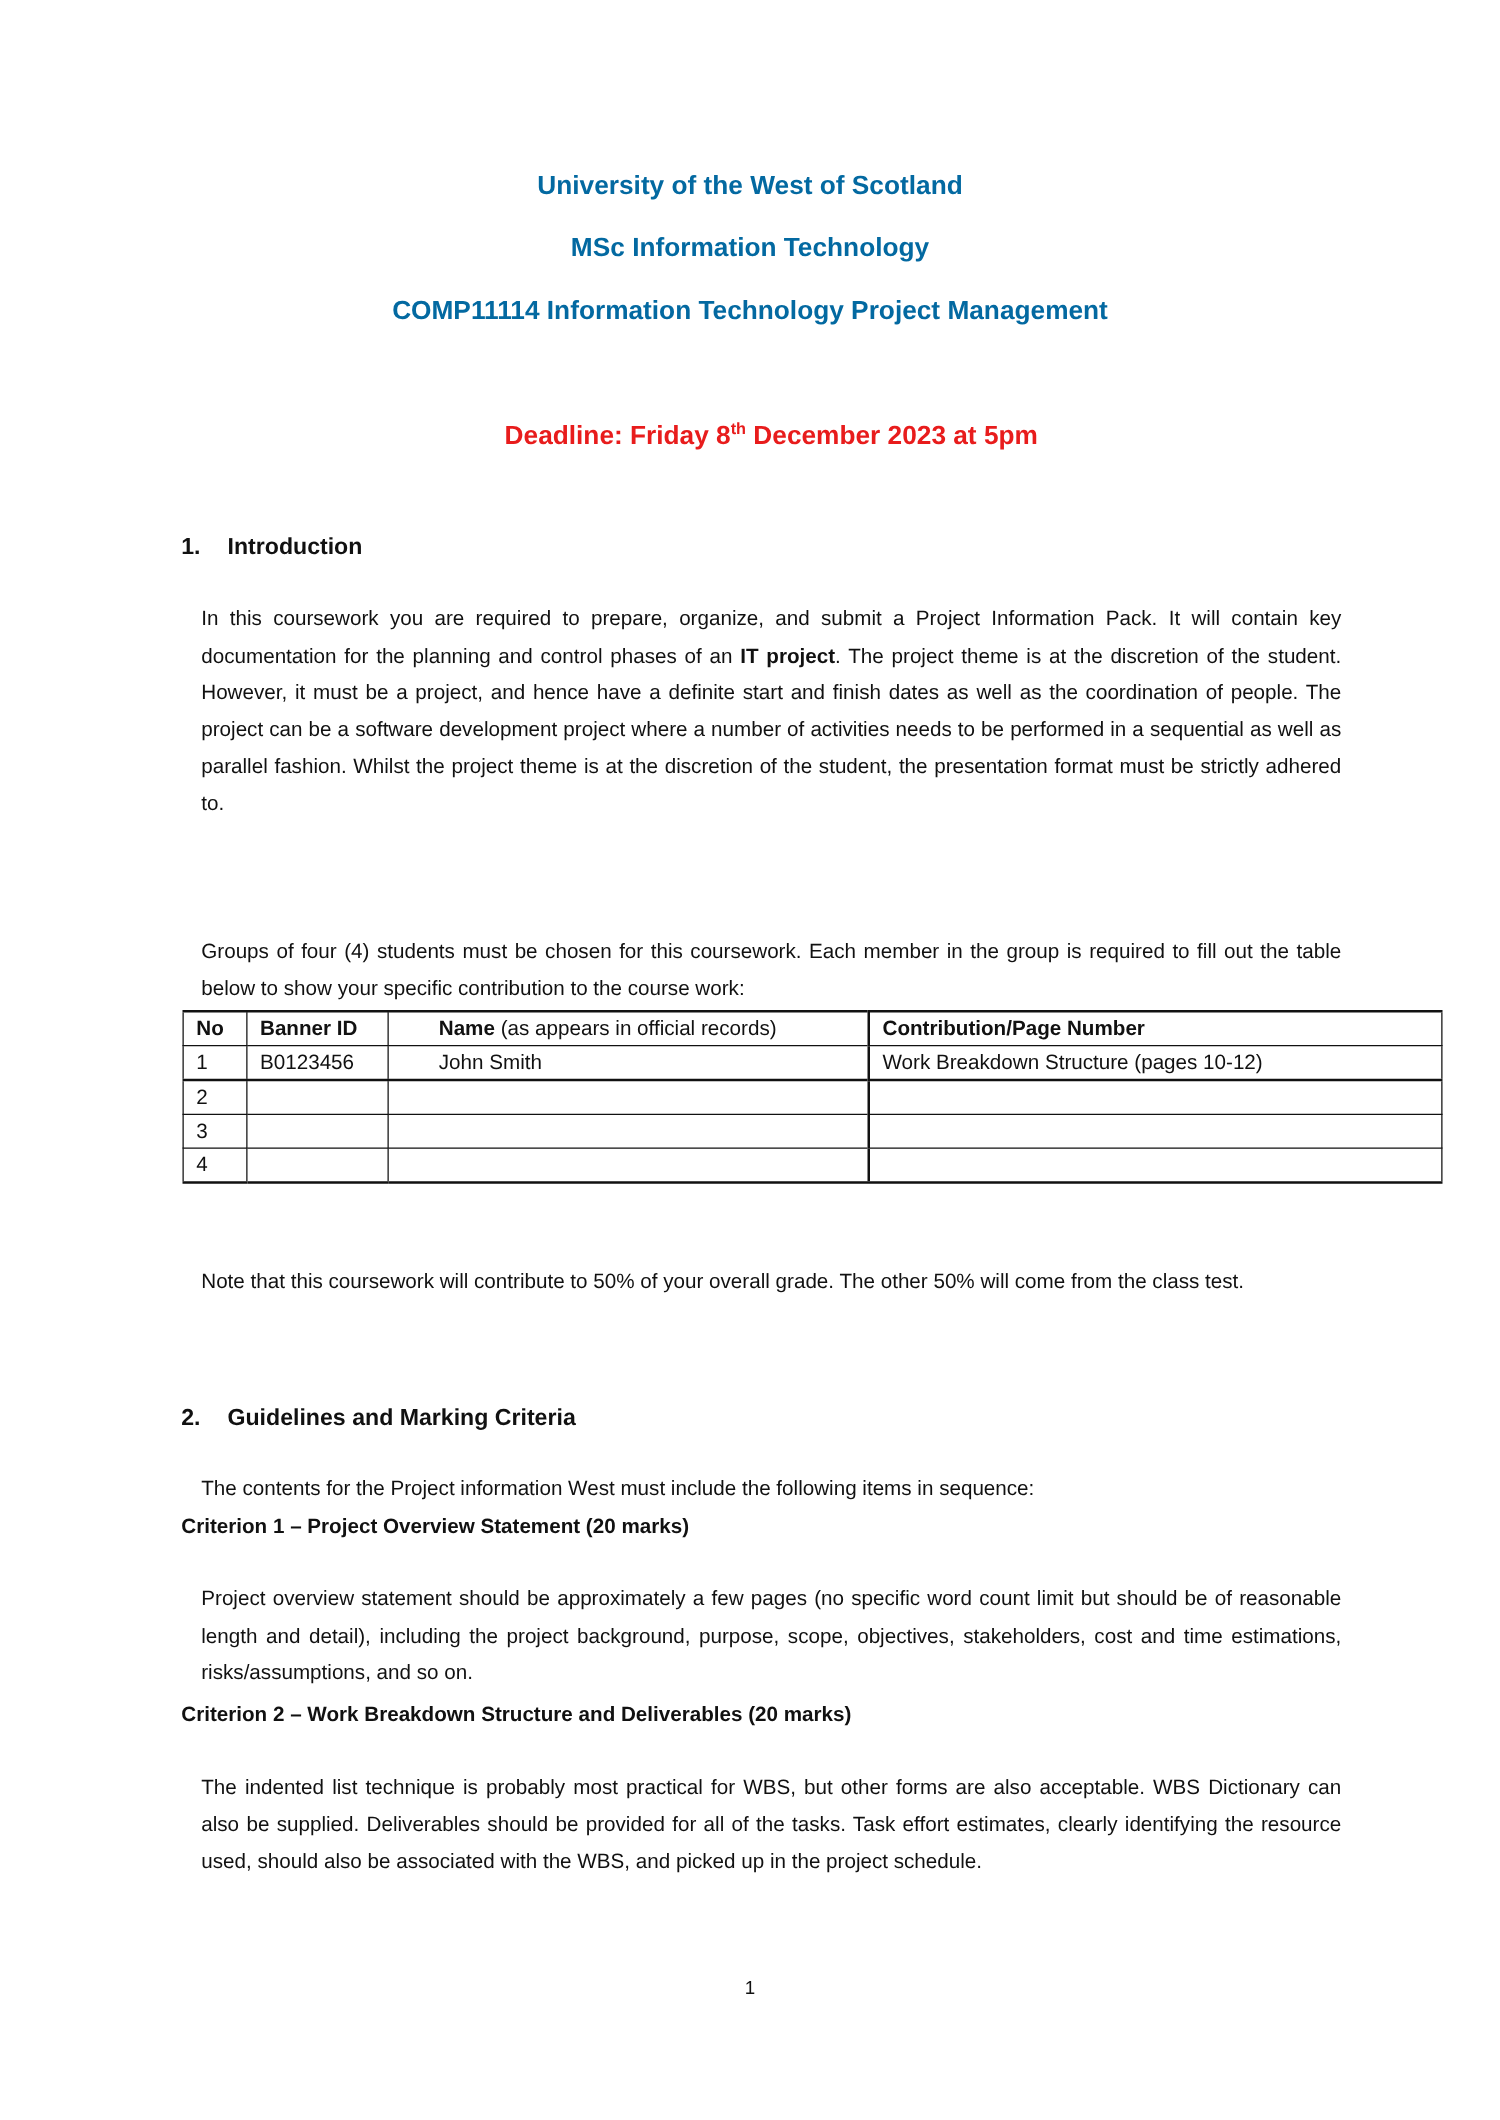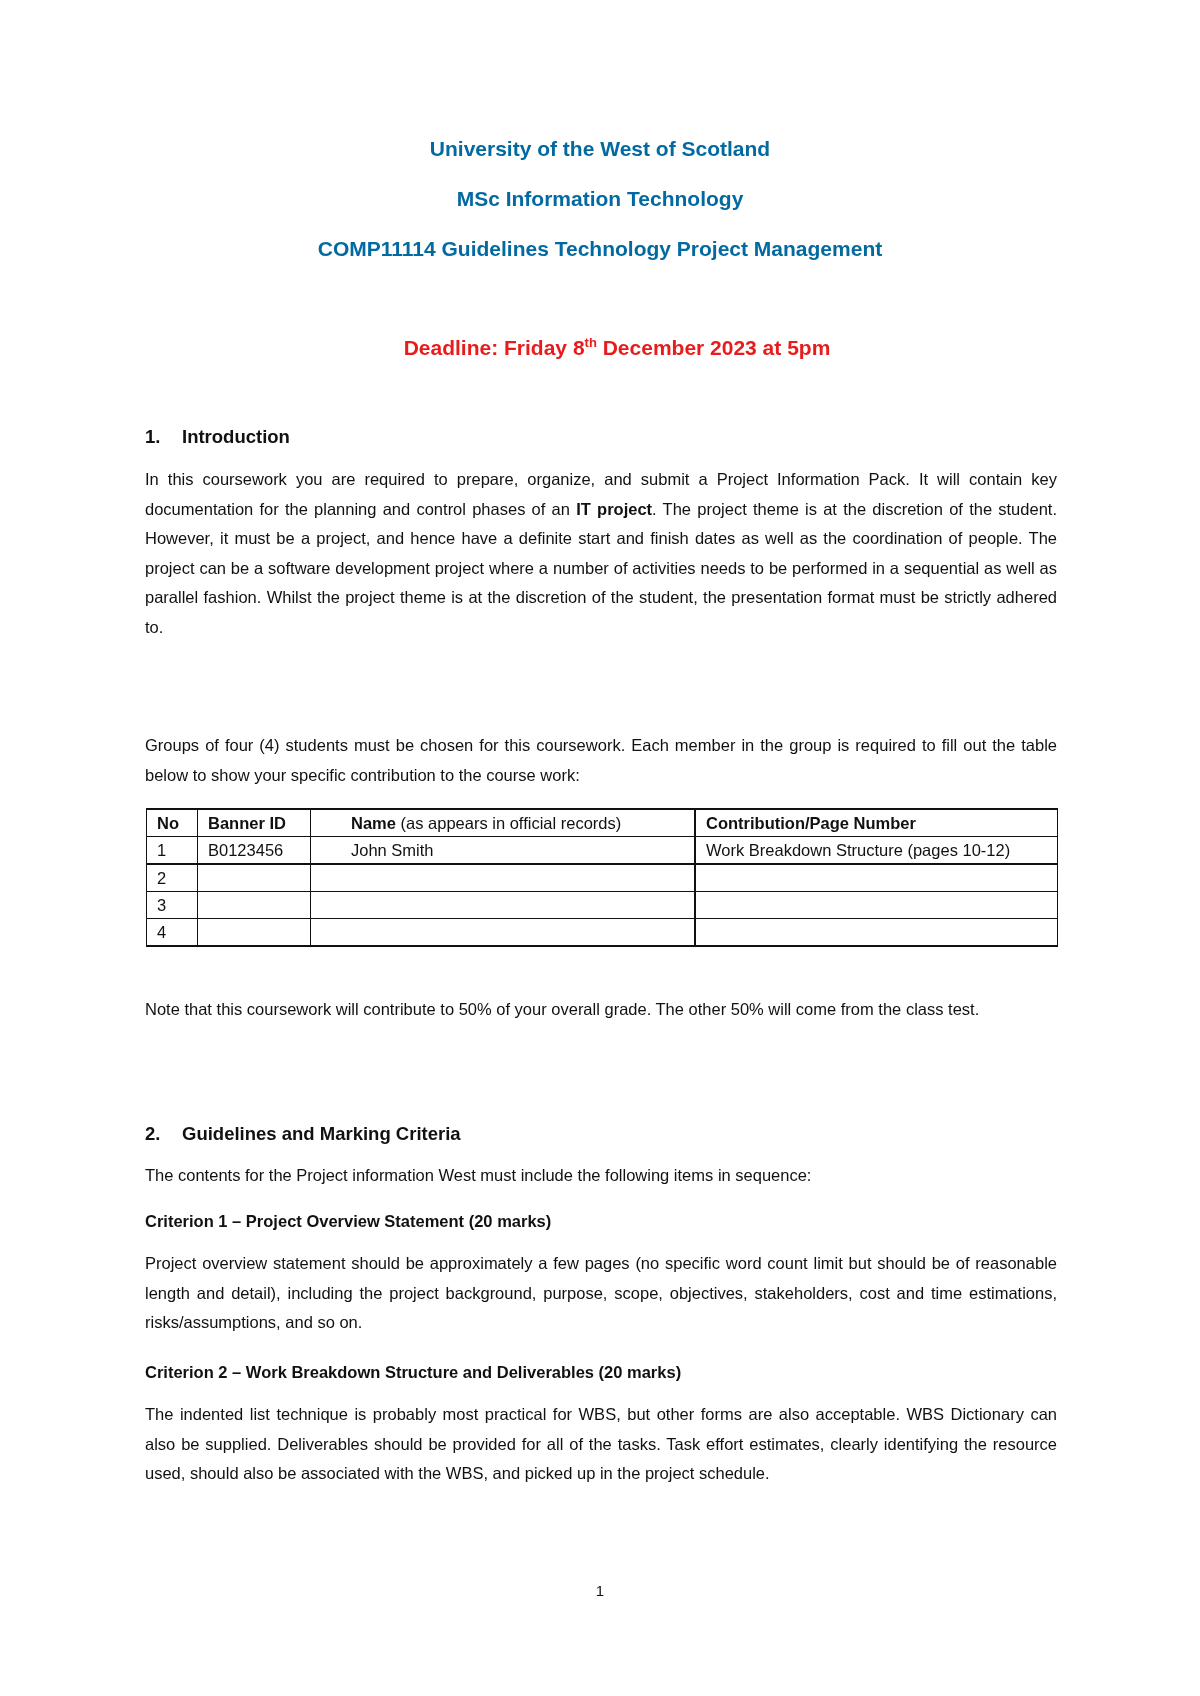--- a/index.html
+++ b/index.html
@@ -5,45 +5,45 @@
   html, body { margin: 0; padding: 0; background: #ffffff; }
   body { width: 1200px; height: 1696px; position: relative; overflow: hidden;
          font-family: "Liberation Sans", sans-serif; color: #111; }
   .page { position: absolute; left: 0; top: 0; width: 1200px; height: 1696px; }
   .title { position: absolute; left: 0; width: 1200px; text-align: center;
            font-weight: bold; font-size: 21px; color: #0369a1; }
   .deadline { color: #e81c1c; }
   .deadline sup { font-size: 13px; }
   .h { position: absolute; left: 145px; font-weight: bold; font-size: 18.5px; }
   .h .num { display: inline-block; width: 37px; }
-  p { margin: 0; }
+  p { margin: 16px; }
   .para { position: absolute; left: 145px; width: 912px; font-size: 16.5px; line-height: 29.5px; text-align: justify; }
   .para.left { text-align: left; }
   .crit { position: absolute; left: 145px; font-weight: bold; font-size: 16.5px; }
-  table { position: absolute; left: 146px; top: 808px; width: 912px; border-collapse: collapse;
+  table { position: absolute; left: 146px; top: 808px; width: 1008px; border-collapse: collapse;
           font-size: 16.5px; }
   td, th { border: 1.5px solid #111; height: 26px; padding: 0 10px; text-align: left; vertical-align: middle; }
   th { font-weight: bold; }
   th .light { font-weight: normal; }
   tr.hdr { border-top: 2.5px solid #111; }
   tr.lastrow td { border-bottom: 2.5px solid #111; }
   td.c0, th.c0 { width: 30px; }
   td.c1, th.c1 { width: 92px; }
   td.c2, th.c2 { width: 333px; padding-left: 40px; }
   .c3b { border-left: 2.5px solid #111 !important; }
   .footer { position: absolute; top: 1582px; left: 0; width: 1200px; text-align: center; font-size: 15px; }
 </style>
 </head>
 <body>
 
 <div class="page">
 
   <div class="title" style="top:137px;">University of the West of Scotland</div>
   <div class="title" style="top:187px;">MSc Information Technology</div>
-  <div class="title" style="top:237px;">COMP11114 Guidelines Technology Project Management</div>
+  <div class="title" style="top:237px;">COMP11114 Information Technology Project Management</div>
   <div class="title deadline" style="top:335px;margin-left:17px;"><span>Deadline: Friday 8</span><sup>th</sup><span> December 2023 at 5pm</span></div>
 
   <div class="h" style="top:426px;"><span class="num">1.</span><span>Introduction</span></div>
 
   <p class="para" style="top:465px;"><span>In this coursework you are required to prepare, organize, and submit a Project Information Pack. It will contain key documentation for the planning and control phases of an </span><b>IT project</b><span>. The project theme is at the discretion of the student. However, it must be a project, and hence have a definite start and finish dates as well as the coordination of people. The project can be a software development project where a number of activities needs to be performed in a sequential as well as parallel fashion. Whilst the project theme is at the discretion of the student, the presentation format must be strictly adhered to.</span></p>
 
   <p class="para" style="top:731px;">Groups of four (4) students must be chosen for this coursework. Each member in the group is required to fill out the table below to show your specific contribution to the course work:</p>
 
   <table>
     <tbody>

